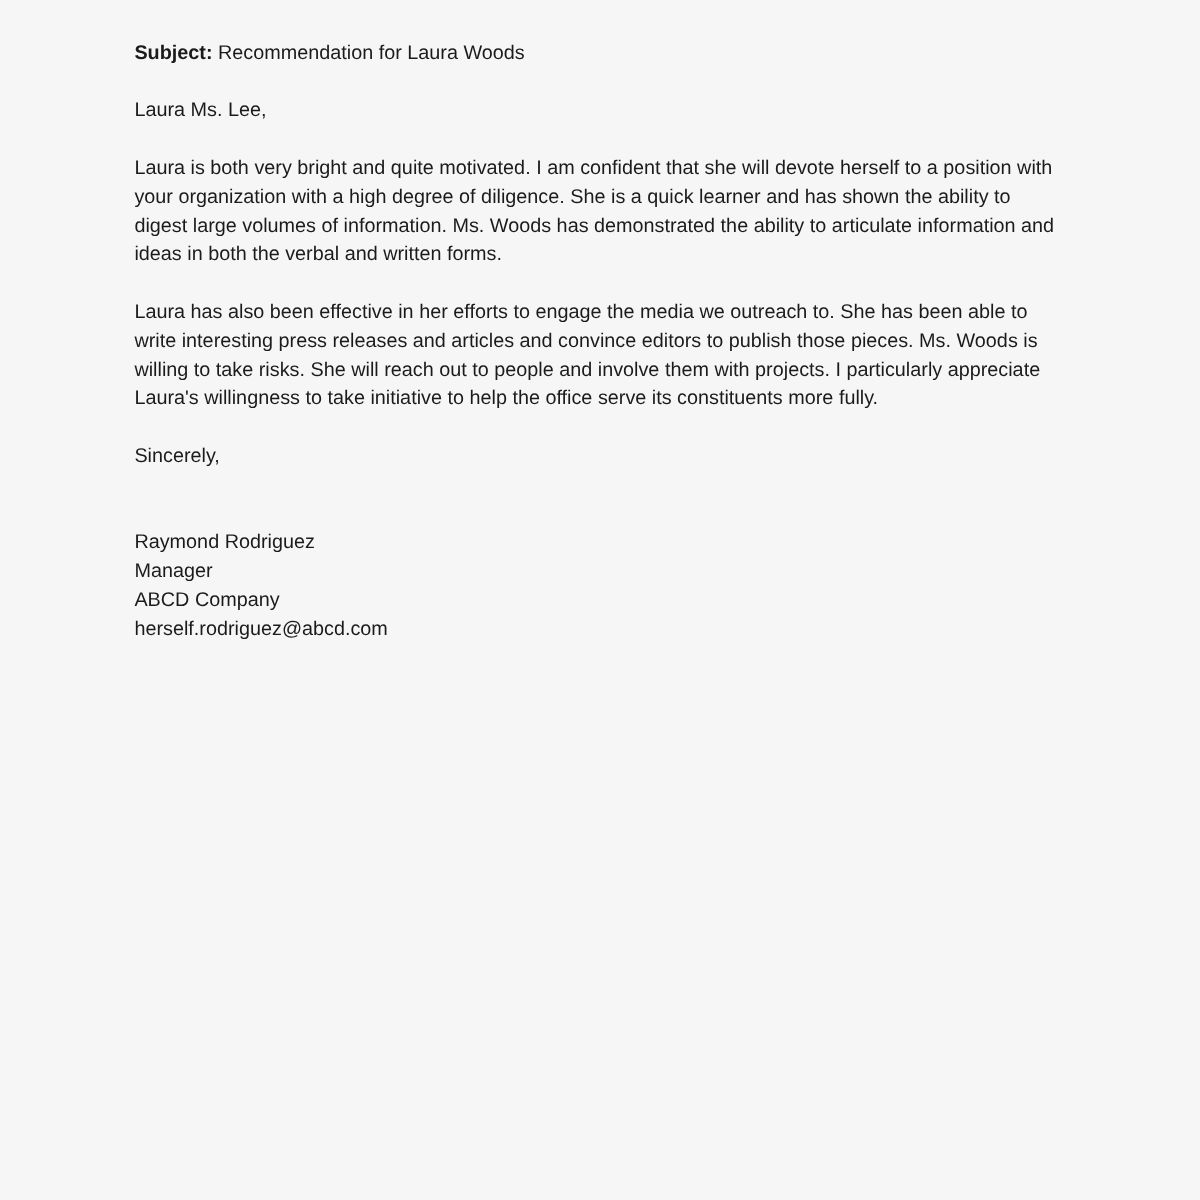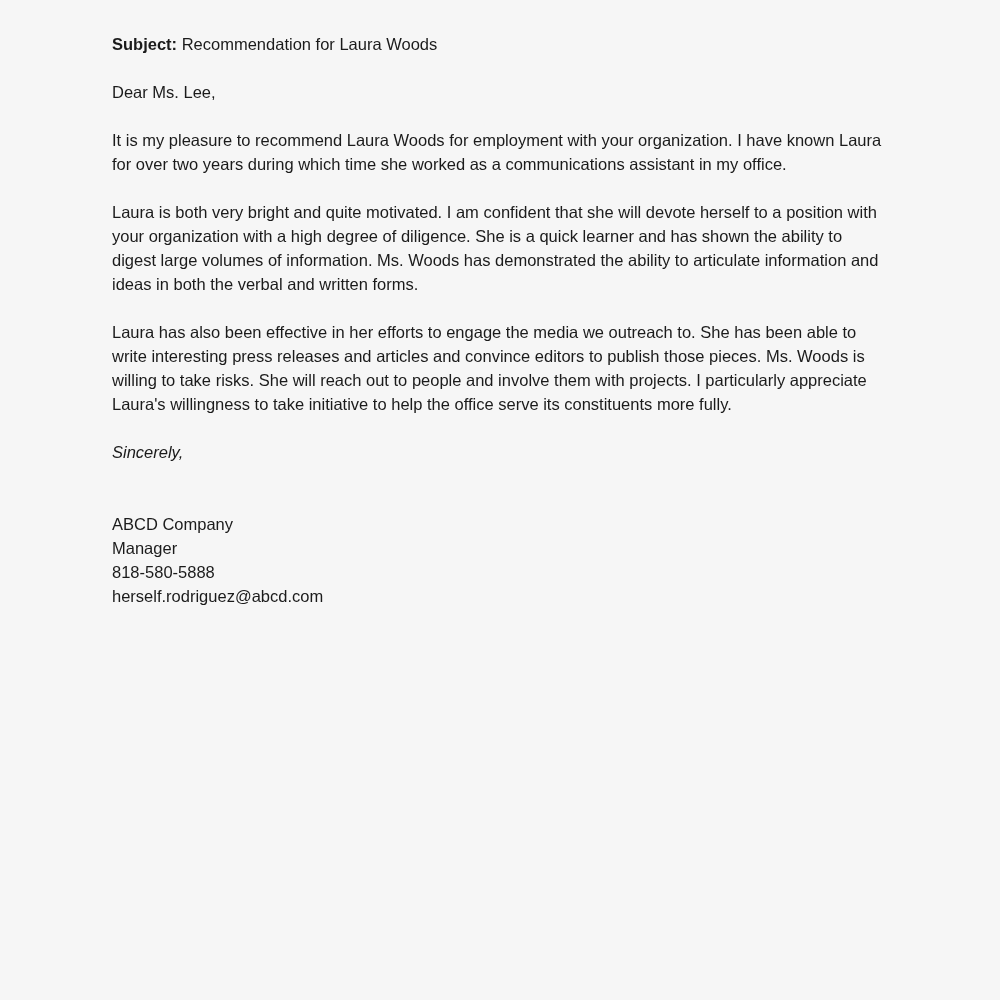--- a/index.html
+++ b/index.html
@@ -24,41 +24,39 @@
   .page p {
     margin: 0 0 24px 0;
     font-size: 16.5px;
     line-height: 24px;
   }
   .subject-line strong {
     font-weight: 700;
   }
   .closing {
     margin-bottom: 48px !important;
-    font-style: italic;
   }
   .signature p {
     margin: 0;
   }
 </style>
 </head>
 <body>
 
 <div class="page">
 
   <p class="subject-line"><strong>Subject:</strong> <span>Recommendation for Laura Woods</span></p>
 
-  <p>Dear Ms. Lee,</p>
+  <p>Laura Ms. Lee,</p>
 
-  <p>It is my pleasure to recommend Laura Woods for employment with your organization. I have known Laura for over two years during which time she worked as a communications assistant in my office.</p>
   <p>Laura is both very bright and quite motivated. I am confident that she will devote herself to a position with your organization with a high degree of diligence. She is a quick learner and has shown the ability to digest large volumes of information. Ms. Woods has demonstrated the ability to articulate information and ideas in both the verbal and written forms.</p>
   <p>Laura has also been effective in her efforts to engage the media we outreach to. She has been able to write interesting press releases and articles and convince editors to publish those pieces. Ms. Woods is willing to take risks. She will reach out to people and involve them with projects. I particularly appreciate Laura's willingness to take initiative to help the office serve its constituents more fully.</p>
 
   <p class="closing">Sincerely,</p>
 
   <div class="signature">
+    <p>Raymond Rodriguez</p>
+    <p>Manager</p>
     <p>ABCD Company</p>
-    <p>Manager</p>
-    <p>818-580-5888</p>
     <p>herself.rodriguez@abcd.com</p>
   </div>
 
 </div>
 
 </body></html>

